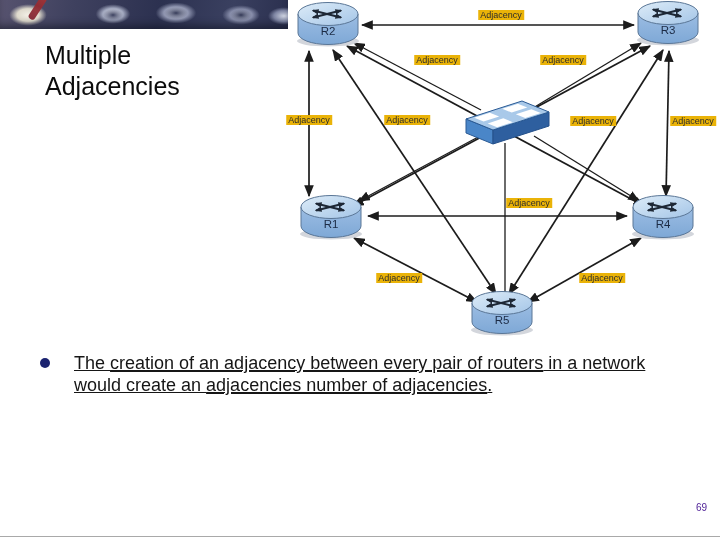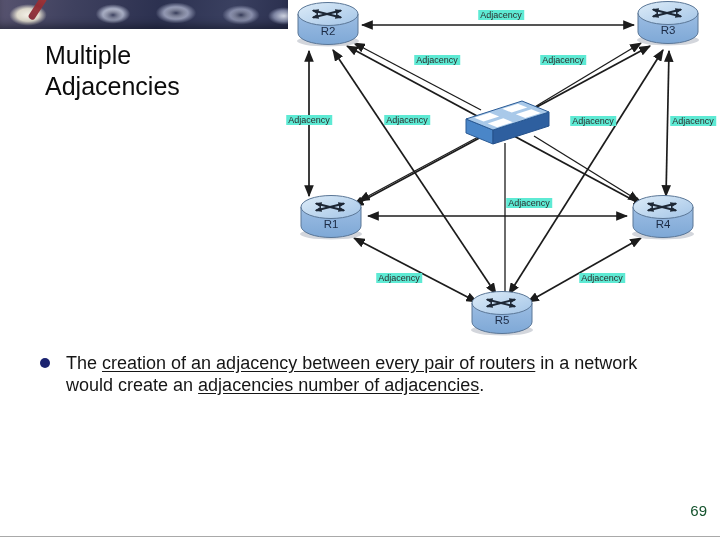--- a/index.html
+++ b/index.html
@@ -16,29 +16,29 @@
       radial-gradient(ellipse 25px 13px at 241px 15px, #d6dae6 0%, #858ba8 45%, rgba(55,58,90,0) 75%),
       radial-gradient(ellipse 20px 11px at 284px 16px, #cfd4e2 0%, #7d84a2 50%, rgba(50,54,86,0) 80%),
       linear-gradient(100deg, #57536f 0%, #3f415f 25%, #2c3150 55%, #3a4060 80%, #2a2f4e 100%);
     box-shadow: inset 0 -7px 9px -4px rgba(10,12,24,0.55);}
   .banner-brush{position:absolute;left:34px;top:-5px;width:7px;height:26px;background:linear-gradient(#a33,#7c1d2b);
     transform:rotate(33deg);border-radius:3px;opacity:.9;}
   .title{position:absolute;left:41px;top:36px;width:190px;margin:4px;font-size:25px;line-height:31px;
     font-weight:400;color:#0c0c0c;}
   #diagram-svg{position:absolute;left:0;top:0;width:720px;height:540px;}
   #diagram-labels{position:absolute;left:0;top:0;width:720px;height:540px;pointer-events:none;}
-  .adj-label{position:absolute;transform:translate(-50%,-50%);background:#5eead4;padding:0 2px;
+  .adj-label{position:absolute;transform:translate(-50%,-50%);background:#eab308;padding:0 2px;
     font-size:9px;color:#2c2c2c;white-space:nowrap;}
   .router-label{font-size:11.5px;fill:#1c2b45;font-family:"Liberation Sans",sans-serif;}
   .bullets{position:absolute;left:40px;top:352px;width:655px;}
-  .bullet-item{display:flex;gap:16px;margin-bottom:9px;font-size:18px;line-height:22px;color:#161616;}
+  .bullet-item{display:flex;gap:24px;margin-bottom:9px;font-size:18px;line-height:22px;color:#161616;text-decoration:underline;}
   .dot{flex:0 0 auto;width:10px;height:10px;border-radius:50%;margin-top:6px;}
   .bullet-text{white-space:pre-wrap;}
   .u{text-decoration:underline;text-underline-offset:2px;}
-  .page-number{position:absolute;right:13px;top:502px;font-size:15px;color:#14532d;}
+  .page-number{position:absolute;right:13px;top:502px;font-size:10px;color:#4c1d95;}
   .bottom-rule{position:absolute;left:0;right:0;bottom:3px;height:1px;background:#a9a9a9;}
 </style>
 </head>
 <body>
 
 <div class="slide">
 
   <div class="banner">
     <div class="banner-brush"></div>
   </div>

